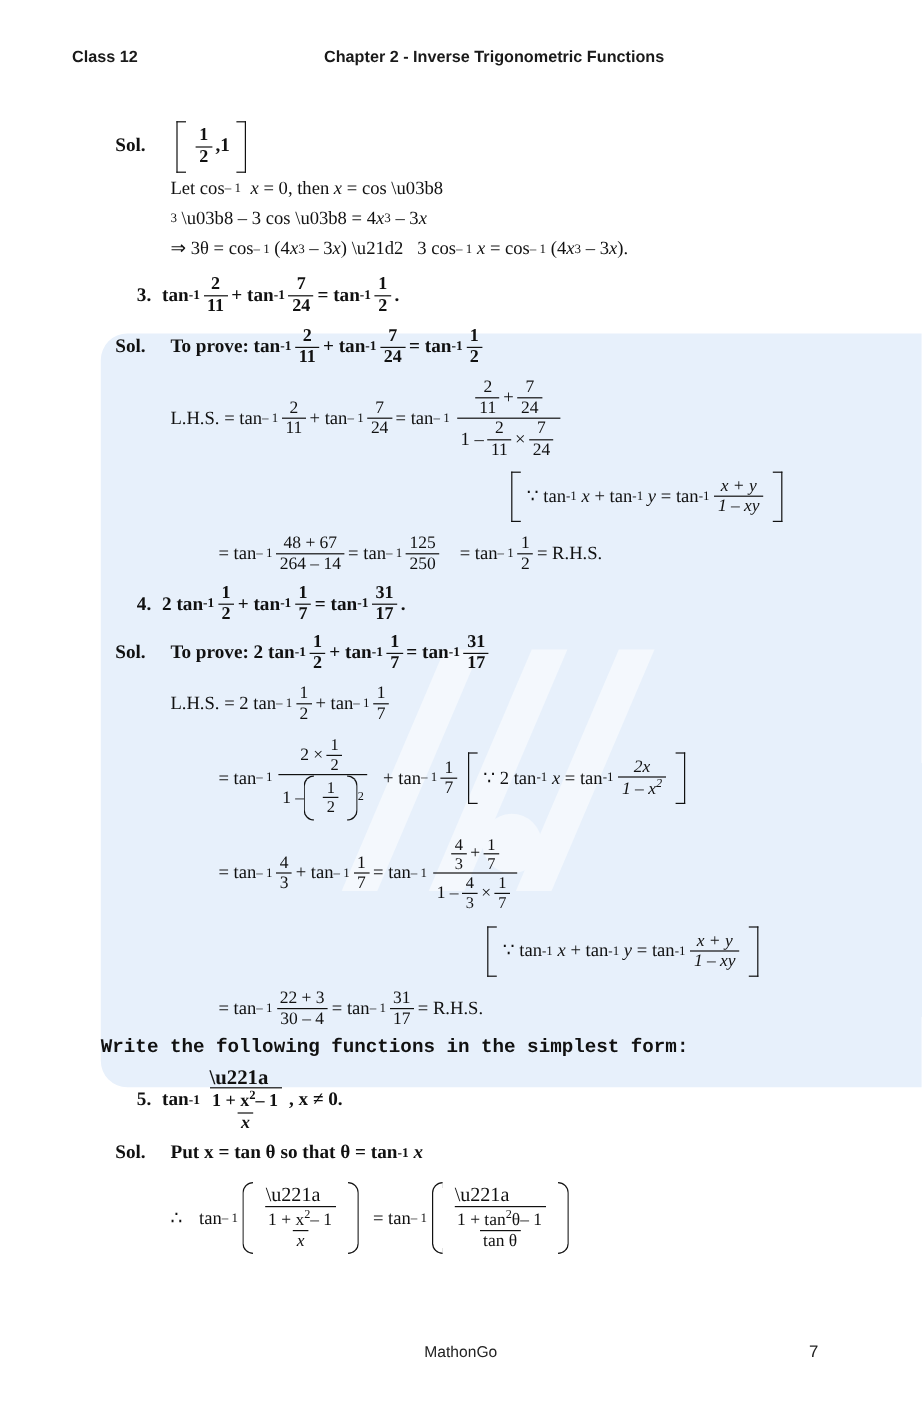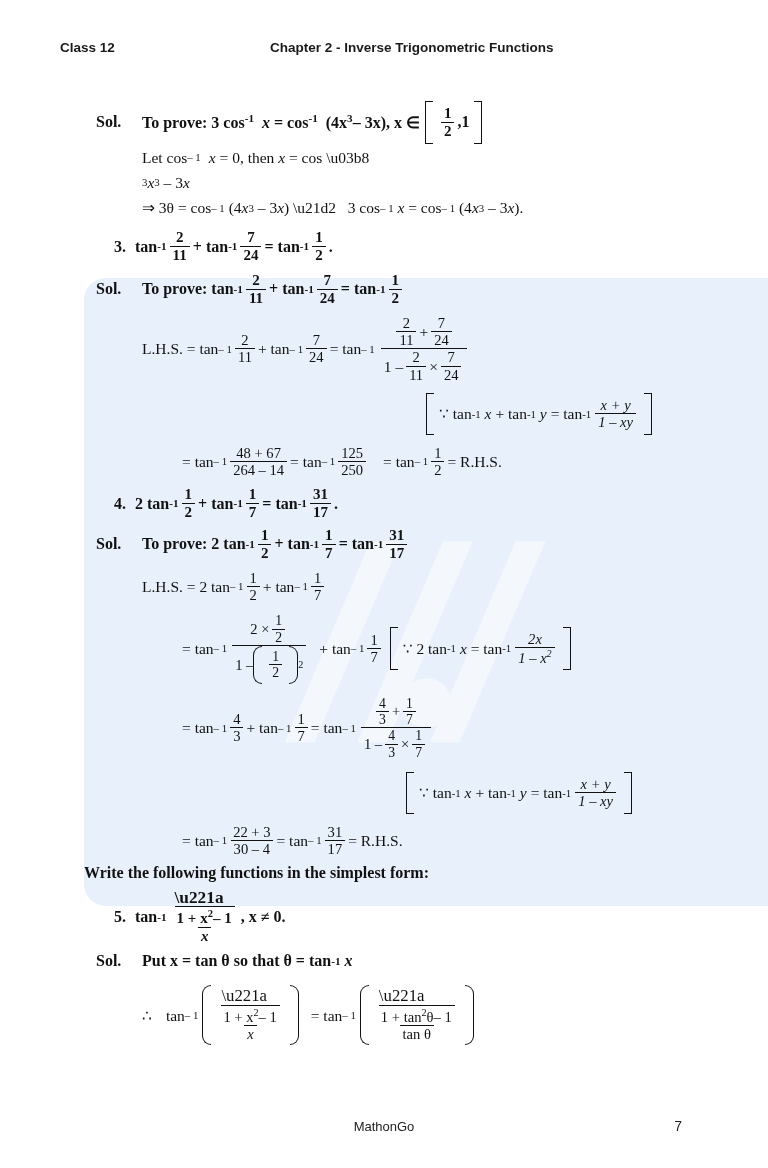--- a/index.html
+++ b/index.html
@@ -150,46 +150,41 @@
 
   <div class="header">
     <div class="cls">Class 12</div>
     <div class="chap">Chapter 2 - Inverse Trigonometric Functions</div>
   </div>
 
   <div class="content">
 
     <div class="row" style="font-size:16px;">
       <span class="lbl-sol">Sol.</span>
-      <span class="b">
-        <span>To prove: 3 cos</span><sup>-1</sup>
-        <span class="it">&nbsp;x</span>
-        <span>= cos</span><sup>-1</sup>
-        <span>&nbsp;(4x</span><sup>3</sup><span>– 3x), x ∈</span>
-      </span>
       <span class="bigbr" style="margin-left:5px;">
         <span class="bl"></span>
         <span class="bc">
           <span class="frac fracb">
               <span class="num">1</span>
               <span class="den">2</span>
             </span>
           <span class="b">,1</span>
         </span>
         <span class="br"></span>
       </span>
     </div>
 
     <div class="row ind">
       <span>Let     cos</span><sup>– 1</sup>
       <span class="sp"></span><span class="it">x</span>&nbsp;<span>= 0, then</span>&nbsp;<span class="it">x</span>&nbsp;= cos&nbsp;\u03b8
     </div>
 
     <div class="row ind">
         <sup>3</sup>
+      <span>&nbsp;\u03b8 – 3 cos \u03b8 = 4</span>
         <span class="it">x</span>
         <sup>3</sup>
         <span>&nbsp;– 3</span>
         <span class="it">x</span>
     </div>
 
     <div class="row ind">
       <span>⇒ 3θ = cos</span>
         <sup>– 1</sup>
       <span>&nbsp;(4</span>
@@ -529,21 +524,21 @@
         </span>
       <span>=</span>&nbsp;
       <span>tan</span><sup>– 1</sup>
       <span class="frac">
           <span class="num">31</span>
           <span class="den">17</span>
         </span>
       <span>= R.H.S.</span>
     </div>
 
-    <div class="sec-head" style="margin-left:-12px;margin-top:4px;">Write the following functions in the simplest form:</div>
+    <div class="sec-head" style="margin-left:-12px;margin-top:4px;font-family:Liberation Mono, monospace;">Write the following functions in the simplest form:</div>
 
     <div class="row" style="margin-top:4px;font-size:16px;">
       <span class="lbl-num">5.</span>
       <span class="b">tan</span>
         <sup class="b">-1</sup>
       <span class="frac fracb" style="margin-left:5px;">
         <span class="num">
           <span class="sqrt">
               <span class="rad">\u221a</span>
               <span class="bar"><span>1 + x</span><sup>2</sup><span>– 1</span></span>

